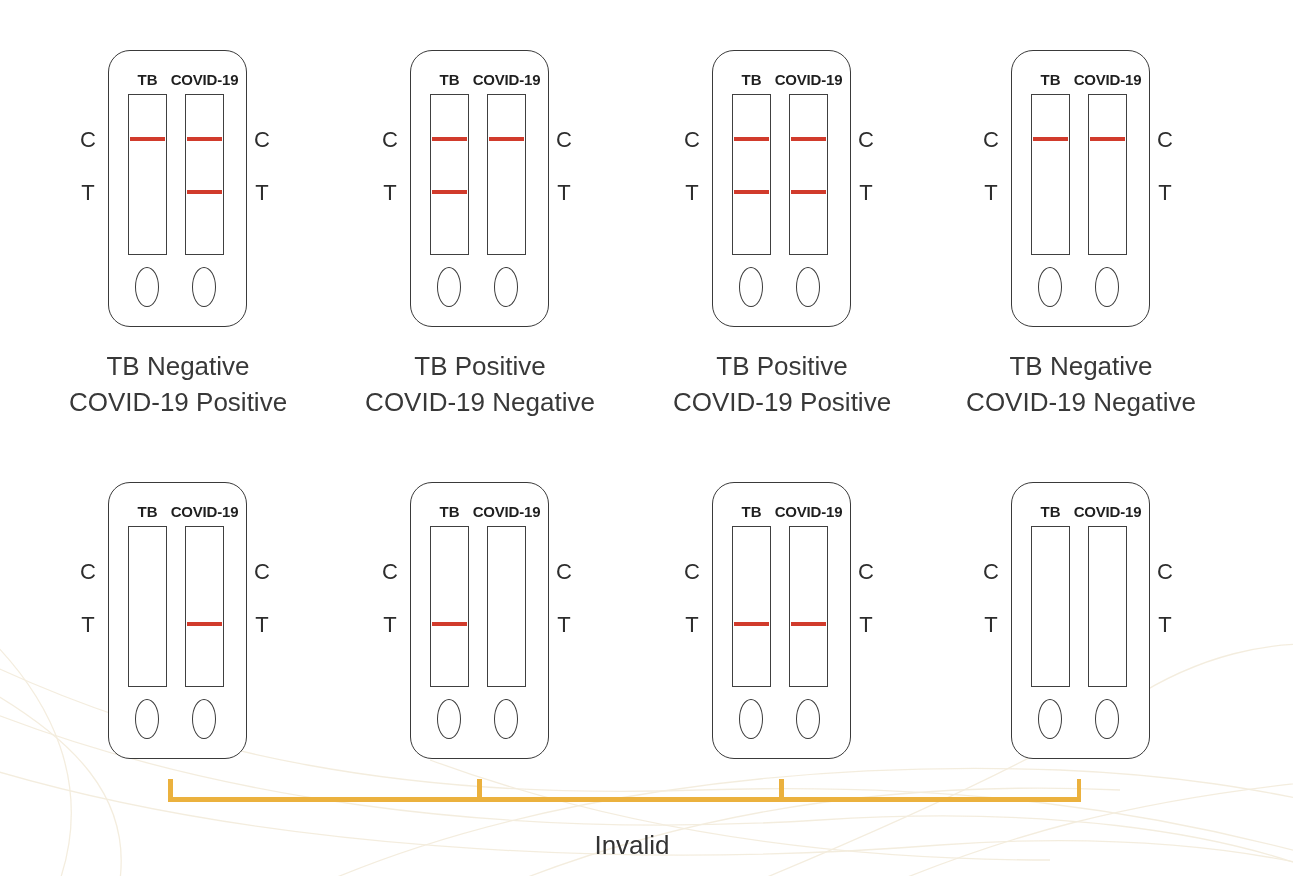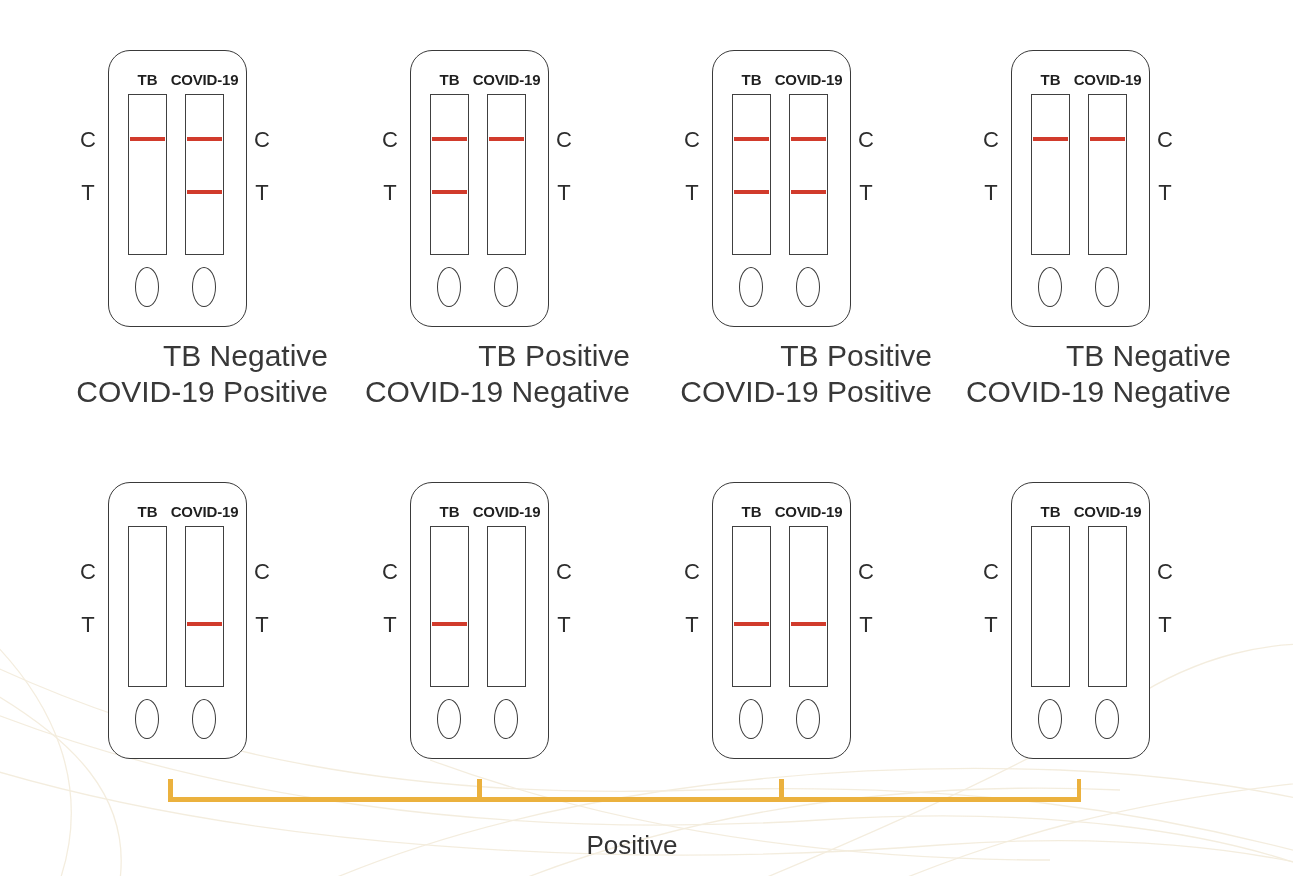--- a/index.html
+++ b/index.html
@@ -56,22 +56,22 @@
   .well-covid{left:84px;}
   .side-label{
     position:absolute;width:26px;text-align:center;
     font-size:22px;line-height:22px;color:#2d2d2d;
   }
   .sl-left{left:-33px;}
   .sl-right{left:141px;}
   .sl-c{top:79px;}
   .sl-t{top:132px;}
   .caption{
-    position:absolute;left:-80px;top:288px;width:300px;
-    text-align:right;font-size:30px;line-height:36px;color:var(--text);
+    position:absolute;left:-80px;top:298px;width:300px;
+    text-align:center;font-size:26px;line-height:36px;color:var(--text);
   }
 
   
   .r1c1{left:108px;top:50px;}
   .r1c2{left:410px;top:50px;}
   .r1c3{left:712px;top:50px;}
   .r1c4{left:1011px;top:50px;}
   .r2c1{left:108px;top:482px;}
   .r2c2{left:410px;top:482px;}
   .r2c3{left:712px;top:482px;}
@@ -289,15 +289,15 @@
     <span class="side-label sl-left sl-t">T</span>
     <span class="side-label sl-right sl-c">C</span>
     <span class="side-label sl-right sl-t">T</span>
   </div>
 
   <div class="bracket-bar"></div>
   <div class="bracket-tick tick-1"></div>
   <div class="bracket-tick tick-2"></div>
   <div class="bracket-tick tick-3"></div>
   <div class="bracket-tick tick-4"></div>
-  <div class="invalid-label">Positive</div>
+  <div class="invalid-label">Invalid</div>
 
 </div>
 
 </body></html>

